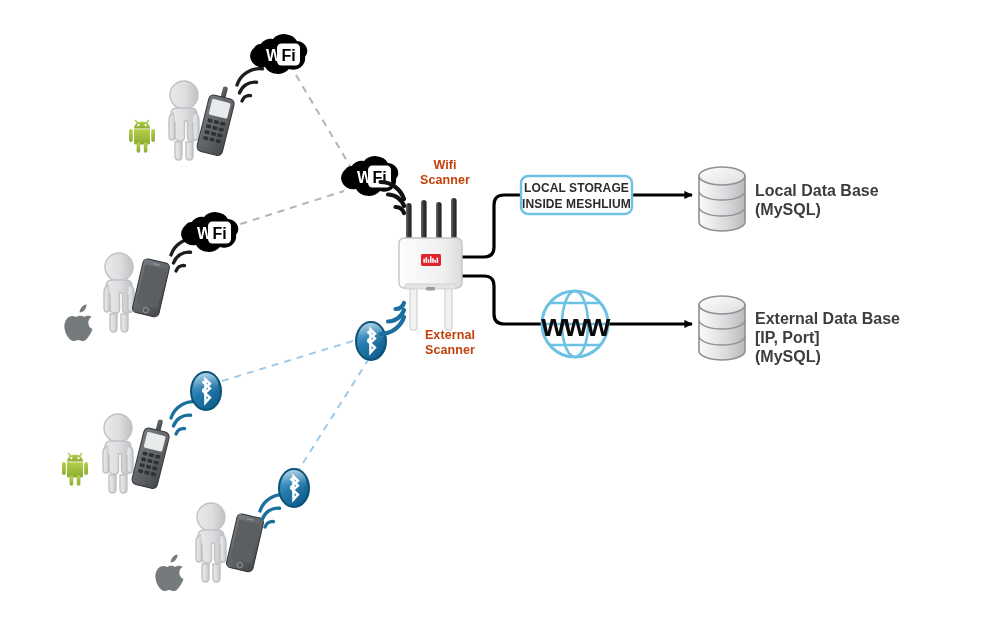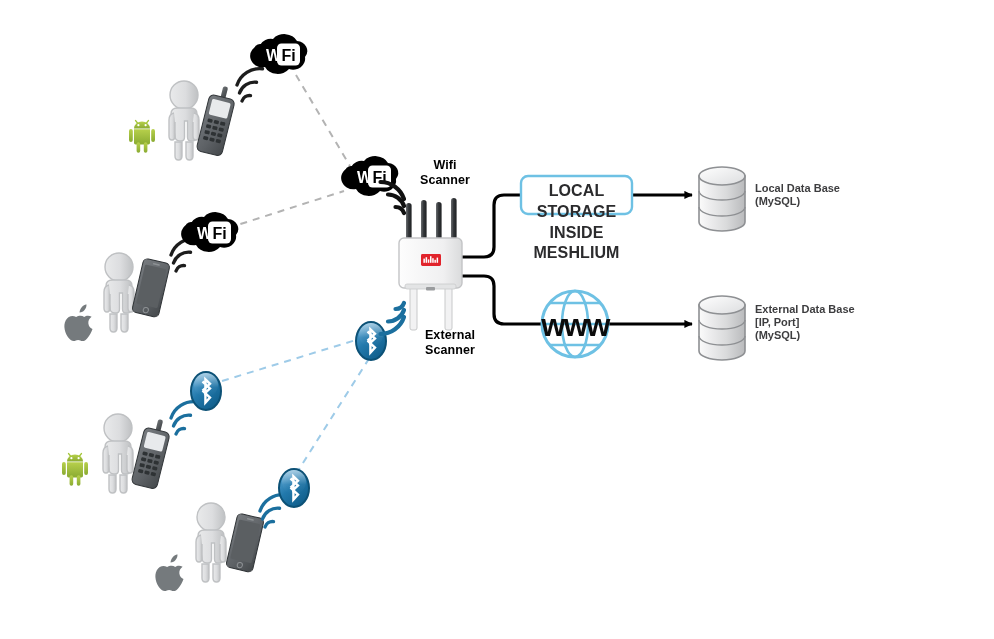--- a/index.html
+++ b/index.html
@@ -21,36 +21,36 @@
     height: 639px;
   }
   #stage > svg {
     position: absolute;
     left: 0; top: 0;
   }
   .lbl {
     position: absolute;
     font-family: "Liberation Sans", sans-serif;
     font-weight: bold;
-    color: #000000;
+    color: #c2410c;
     line-height: 1.18;
     white-space: pre-line;
   }
   .lbl-scanner {
     font-size: 12.5px;
     text-align: center;
     letter-spacing: 0.1px;
   }
   .lbl-db {
-    font-size: 11px;
+    font-size: 16px;
     text-align: left;
     color: #3d3d3f;
   }
   .lbl-storage {
-    font-size: 16px;
+    font-size: 12px;
     text-align: center;
     color: #2b2b2d;
     letter-spacing: 0.1px;
     line-height: 1.3;
   }
 </style>
 </head>
 <body>
 
 <div id="stage">
@@ -414,17 +414,17 @@
 
 <div class="lbl lbl-scanner" style="left:398px; top:328px; width:104px;">External
 Scanner</div>
 
 <div class="lbl lbl-storage" style="left:521px; top:181px; width:111px;">LOCAL STORAGE
 INSIDE MESHLIUM</div>
 
 <div class="lbl lbl-db" style="left:755px; top:182px; width:150px;">Local Data Base
 (MySQL)</div>
 
-<div class="lbl lbl-db" style="left:755px; top:303px; width:160px;">External Data Base
+<div class="lbl lbl-db" style="left:755px; top:310px; width:160px;">External Data Base
 [IP, Port]
 (MySQL)</div>
 
 </div>
 
 </body></html>

